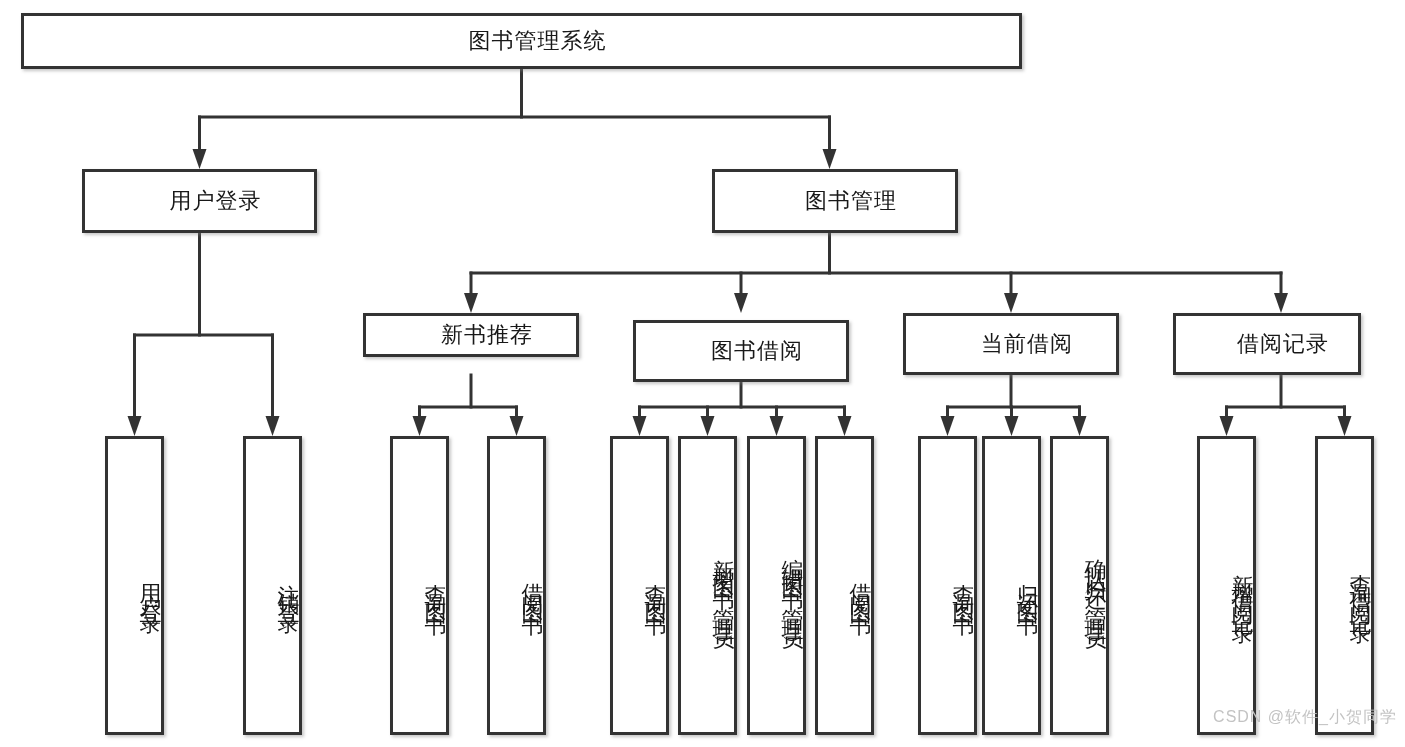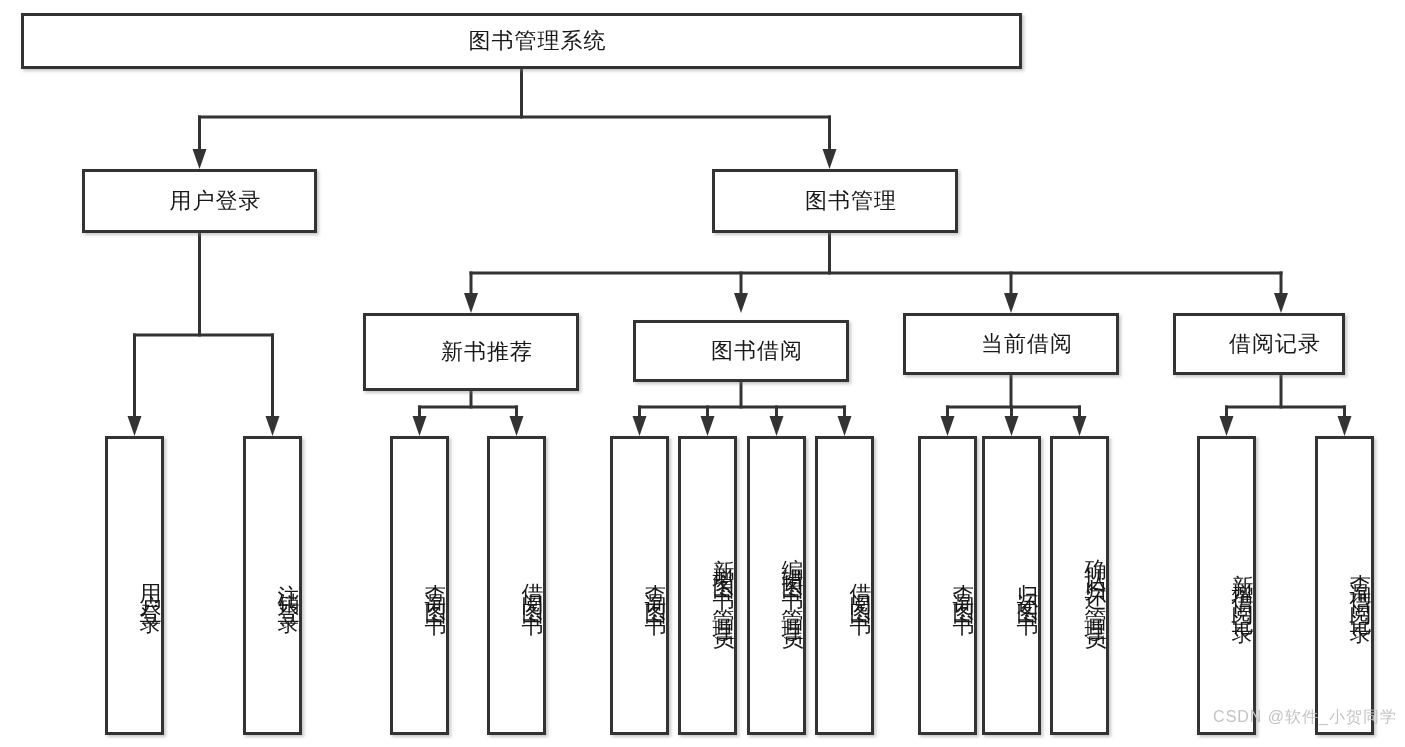--- a/index.html
+++ b/index.html
@@ -110,30 +110,30 @@
     <span class="lbl">图书管理系统</span>
   </div>
 
   <div class="box h" style="left:82px; top:169px; width:235px; height:64px;">
     <span class="lbl">用户登录</span>
   </div>
   <div class="box h" style="left:712px; top:169px; width:246px; height:64px;">
     <span class="lbl">图书管理</span>
   </div>
 
-  <div class="box h" style="left:363px; top:313px; width:216px; height:78px;">
+  <div class="box h" style="left:363px; top:313px; width:216px; height:44px;">
     <span class="lbl">新书推荐</span>
   </div>
   <div class="box h" style="left:633px; top:320px; width:216px; height:62px;">
     <span class="lbl">图书借阅</span>
   </div>
   <div class="box h" style="left:903px; top:313px; width:216px; height:62px;justify-content:center;">
     <span class="lbl">当前借阅</span>
   </div>
-  <div class="box h" style="left:1173px; top:313px; width:172px; height:62px;">
+  <div class="box h" style="left:1173px; top:313px; width:188px; height:62px;">
     <span class="lbl">借阅记录</span>
   </div>
 
   <div class="box leaf" style="left:105px; top:436px; width:59px; height:299px;">
     <span class="lbl">用户登录</span>
   </div>
   <div class="box leaf" style="left:243px; top:436px; width:59px; height:299px;">
     <span class="lbl">注销登录</span>
   </div>
 

